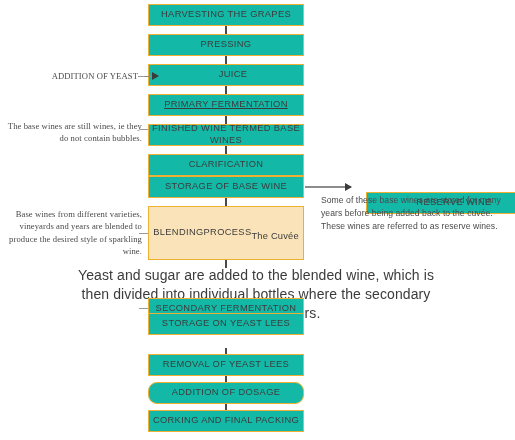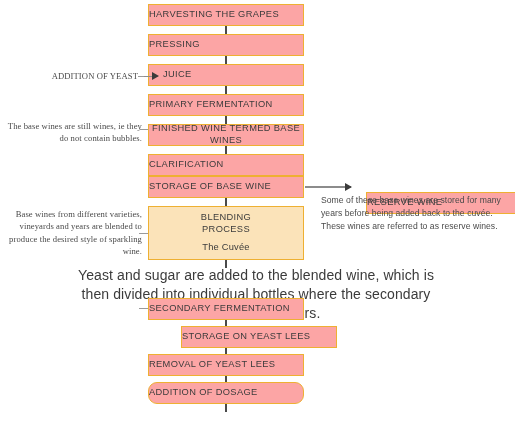--- a/index.html
+++ b/index.html
@@ -16,40 +16,41 @@
     width: 515px;
     height: 440px;
     background: #ffffff;
     overflow: hidden;
   }
 
   
   .box {
     position: absolute;
     box-sizing: border-box;
-    background: #fca5a5;
+    background: #14b8a6;
     border: 1.5px solid #eeb032;
     display: flex;
     align-items: center;
+    justify-content: center;
     text-align: center;
     color: #3b3b3b;
     font-size: 9.3px;
     letter-spacing: 0.35px;
     line-height: 1.25;
   }
   .box.main {
     left: 148px;
     width: 156px;
     height: 22px;
   }
   .box.blending {
     left: 148px;
     width: 156px;
     height: 54px;
-    flex-direction: column;
+    flex-direction: row;
     justify-content: center;
     background: #fbe3b9;
     border-color: #eeb032;
   }
   .box.reserve {
     left: 366px;
     width: 176px;
     height: 22px;
     margin-top: 16px;
   }
@@ -133,21 +134,21 @@
   <div class="box main" style="top:34px;">
     <span>PRESSING</span>
   </div>
   <div class="vconn" style="top:56px;height:8px;"></div>
 
   <div class="box main" style="top:64px;padding-left:14px;">
     <span>JUICE</span>
   </div>
   <div class="vconn" style="top:86px;height:8px;"></div>
 
-  <div class="box main" style="top:94px;">
+  <div class="box main" style="top:94px;text-decoration:underline;">
     <span>PRIMARY FERMENTATION</span>
   </div>
   <div class="vconn" style="top:116px;height:8px;"></div>
 
   <div class="box main" style="top:124px;">
     <span>FINISHED WINE TERMED BASE WINES</span>
   </div>
   <div class="vconn" style="top:146px;height:8px;"></div>
 
   <div class="box main" style="top:154px;">
@@ -185,29 +186,32 @@
 
   <div class="note-center" style="left:78px;top:266px;width:356px;">Yeast and sugar are added to the blended wine, which is then divided into individual bottles where the secondary fermentation occurs.</div>
 
   <div class="leader" style="left:139px;top:308px;width:9px;"></div>
 
   <div class="box main" style="top:298px;">
     <span>SECONDARY FERMENTATION</span>
   </div>
   <div class="vconn" style="top:320px;height:8px;"></div>
 
-  <div class="box main" style="top:326px;margin-left:33px;">
+  <div class="box main" style="top:313px;">
     <span>STORAGE ON YEAST LEES</span>
   </div>
   <div class="vconn" style="top:348px;height:8px;"></div>
 
   <div class="box main" style="top:354px;">
     <span>REMOVAL OF YEAST LEES</span>
   </div>
   <div class="vconn" style="top:376px;height:8px;"></div>
 
   <div class="box main" style="top:382px;border-radius:9px;">
     <span>ADDITION OF DOSAGE</span>
   </div>
   <div class="vconn" style="top:404px;height:8px;"></div>
 
+  <div class="box main" style="top:410px;">
+    <span>CORKING AND FINAL PACKING</span>
+  </div>
 
 </div>
 
 </body></html>

